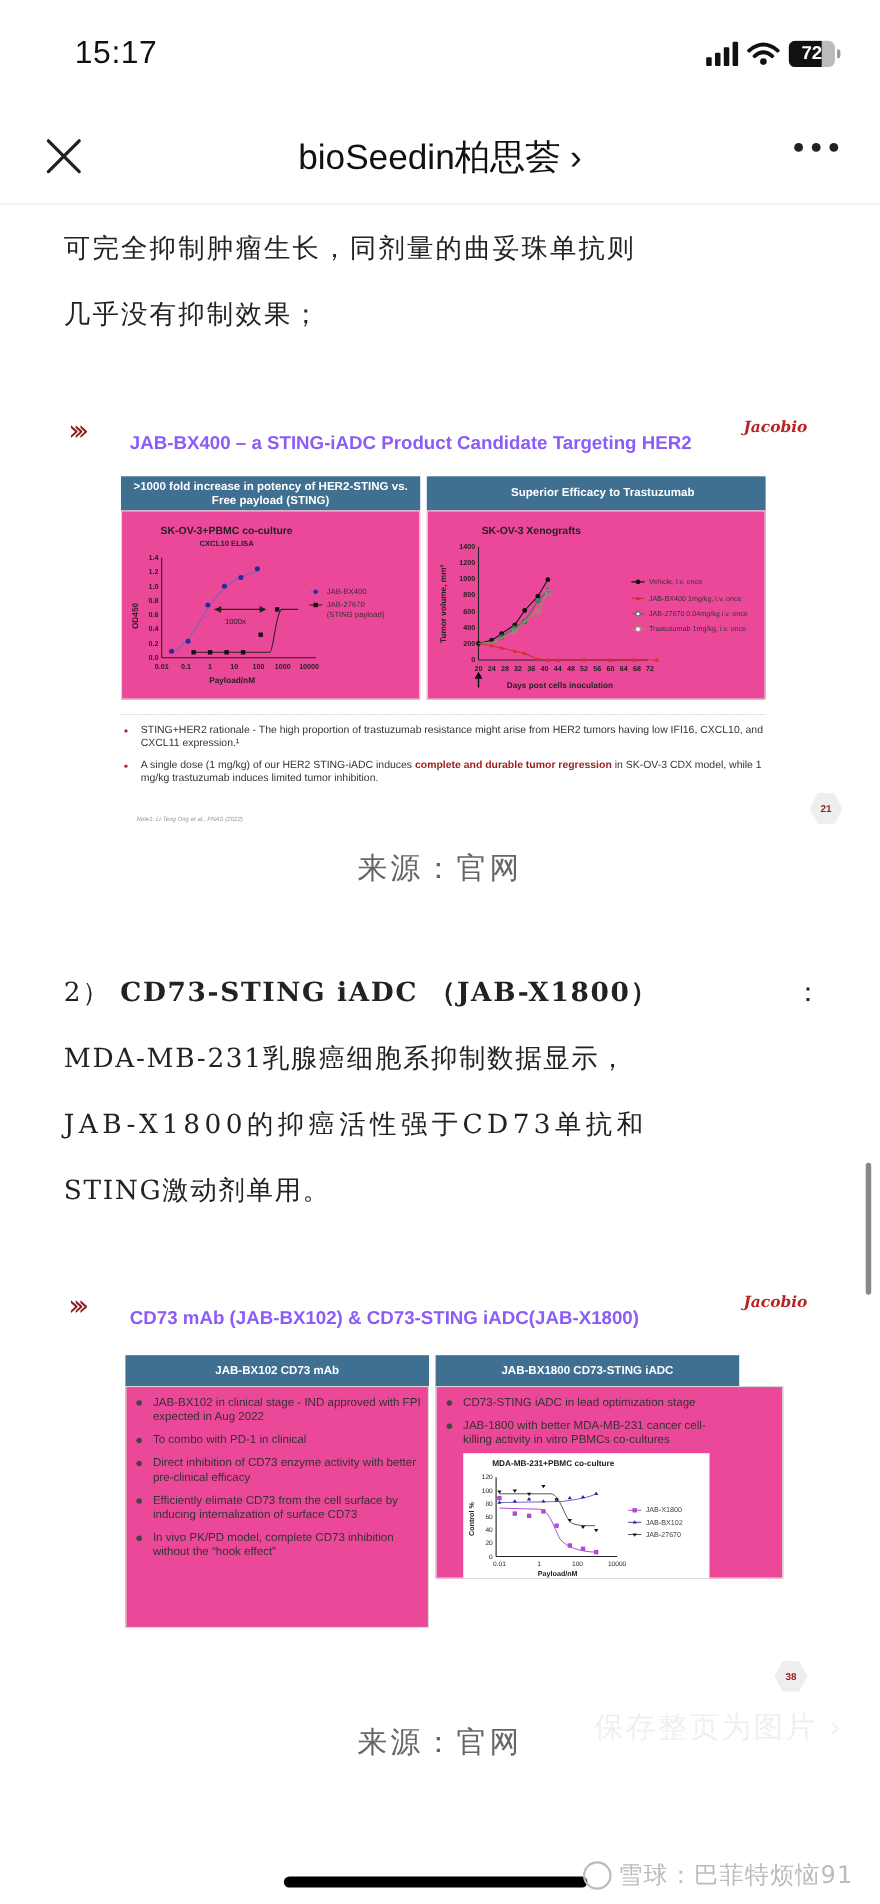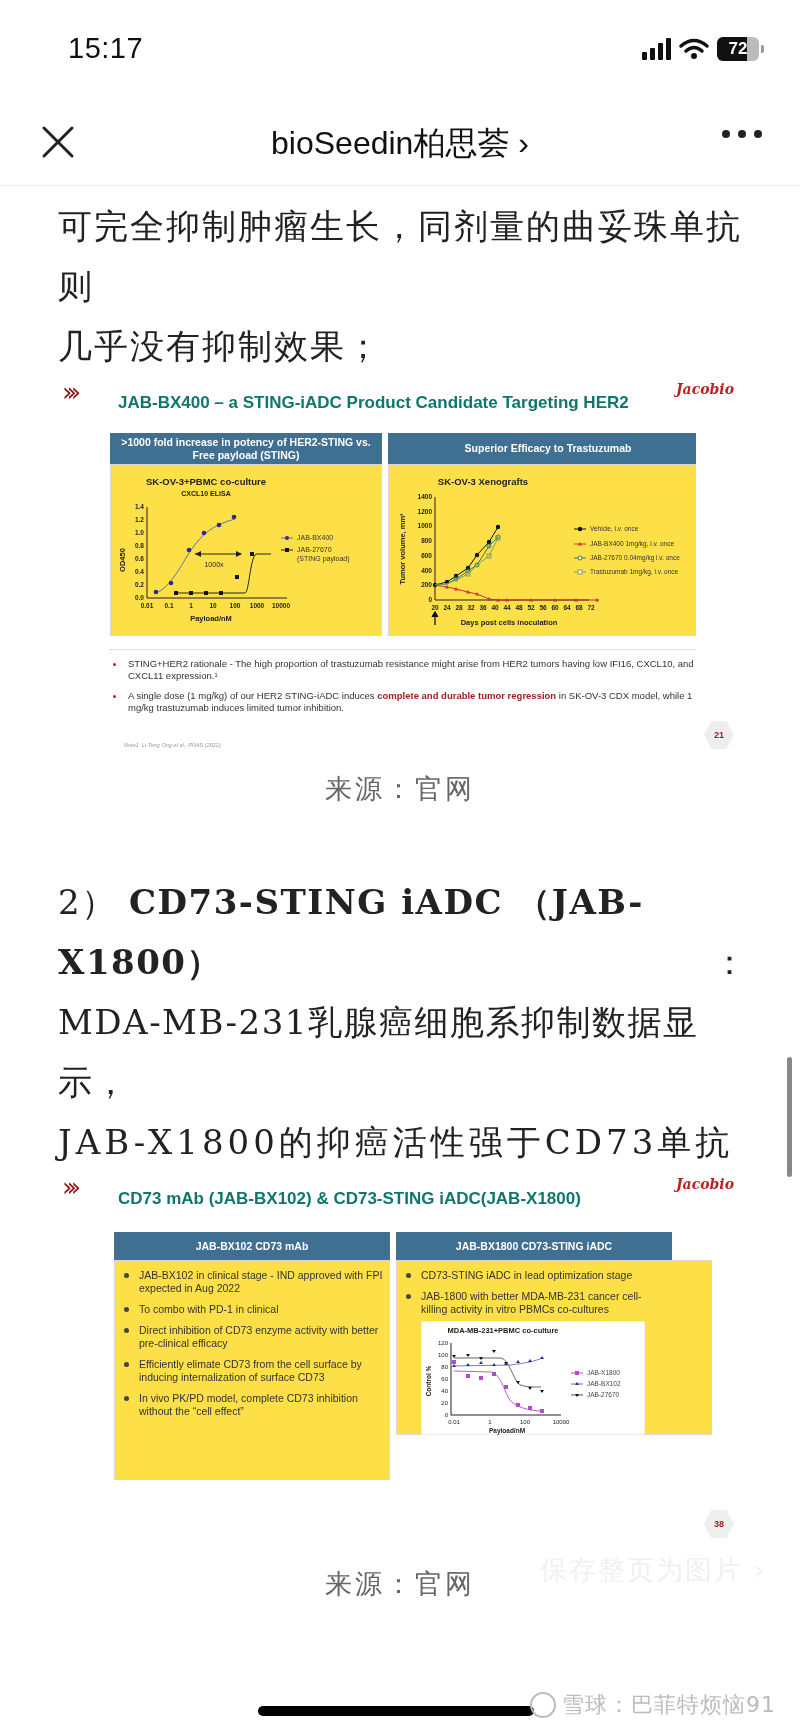--- a/index.html
+++ b/index.html
@@ -18,33 +18,33 @@
   .battery-nub { width: 3px; height: 8px; background: #999; border-radius: 0 2px 2px 0; margin-left: -6px; }
 
   
   .nav-bar { position: absolute; left: 0; top: 100px; width: 800px; height: 86px; border-bottom: 1px solid #ececec; padding-left: 40px; }
   .nav-close { position: absolute; left: 38px; top: 22px; width: 40px; height: 40px; cursor: pointer; }
   .nav-title { position: absolute; left: 0; right: 0; top: 22px; text-align: center; font-family: "Liberation Sans", sans-serif; font-size: 32px; color: #111; cursor: pointer; }
   .nav-more { position: absolute; right: 38px; top: 30px; display: flex; gap: 8px; cursor: pointer; }
   .nav-more span { width: 8px; height: 8px; border-radius: 50%; background: #222; display: block; }
 
   
-  .para { position: absolute; left: 58px; width: 690px; font-family: "DejaVu Sans", sans-serif; font-size: 34px; line-height: 60px; color: #222; letter-spacing: 2px; }
+  .para { position: absolute; left: 58px; width: 690px; font-family: "DejaVu Sans", sans-serif; font-size: 24px; line-height: 60px; color: #222; letter-spacing: 2px; }
   .para-1 { top: 196px; }
   .para-2 { top: 872px; font-family: "DejaVu Serif", serif; letter-spacing: 1.5px; }
   .para-2 b { font-family: "DejaVu Serif", serif; font-weight: bold; }
   .caption { position: absolute; left: 0; width: 800px; text-align: center; font-size: 27px; color: #666; letter-spacing: 3px; }
 
   
   .slide { position: absolute; left: 54px; width: 694px; background: #fff; }
   .slide-chevron { position: absolute; left: 8px; top: 0; color: #8a1a1a; font-size: 26px; letter-spacing: -6px; font-family: "DejaVu Sans", sans-serif; }
-  .slide-title { position: absolute; left: 64px; color: #0f766e; font-family: "Liberation Sans", sans-serif; font-weight: bold; font-size: 17px; }
+  .slide-title { position: absolute; left: 64px; color: #8b5cf6; font-family: "Liberation Sans", sans-serif; font-weight: bold; font-size: 17px; }
   .logo { position: absolute; right: 14px; top: 6px; color: #b22; font-family: "DejaVu Serif", serif; font-style: italic; font-weight: bold; font-size: 14px; }
   .panel-head { position: absolute; background: #3f6f91; color: #fff; font-family: "Liberation Sans", sans-serif; font-weight: bold; font-size: 10.5px; text-align: center; display: flex; align-items: center; justify-content: center; line-height: 13px; padding: 0 6px; }
-  .panel-box { position: absolute; border: 1px solid #d8d8d8; background: #fde047; }
+  .panel-box { position: absolute; border: 1px solid #d8d8d8; background: #ec4899; }
   .bullets { position: absolute; font-family: "Liberation Sans", sans-serif; font-size: 10.5px; color: #333; line-height: 13px; }
   .bullets li { list-style: none; position: relative; padding-left: 18px; margin-bottom: 8px; }
   .bullets li::before { content: ""; position: absolute; left: 3px; top: 4px; width: 5px; height: 5px; border-radius: 50%; background: #444; }
   .bullets.red li::before { background: #b22; border-radius: 50%; width: 3px; height: 3px; top: 5px; }
   .note { position: absolute; font-family: "Liberation Sans", sans-serif; font-style: italic; font-size: 5.5px; color: #999; }
   .page-hex { position: absolute; width: 30px; height: 28px; display: flex; align-items: center; justify-content: center; font-family: "Liberation Sans", sans-serif; font-weight: bold; font-size: 9px; color: #9b1b1b; background: #eee; clip-path: polygon(25% 0, 75% 0, 100% 50%, 75% 100%, 25% 100%, 0 50%); }
   .dotted { position: absolute; border-top: 1px dotted #ccc; }
 
   svg text { font-family: "Liberation Sans", sans-serif; }
 
@@ -268,21 +268,21 @@
   <div class="dotted" style="left:56px; top:274px; width:586px;"></div>
 
   <ul class="bullets red" style="left:56px; top:283px; width:590px; font-size:9.5px; line-height:12px;">
     <li>STING+HER2 rationale - The high proportion of trastuzumab resistance might arise from HER2 tumors having low IFI16, CXCL10, and CXCL11 expression.¹</li>
     <li>
       <span>A single dose (1 mg/kg) of our HER2 STING-iADC induces </span><b style="color:#9b1b1b">complete and durable tumor regression</b><span> in SK-OV-3 CDX model, while 1 mg/kg trastuzumab induces limited tumor inhibition.</span>
     </li>
   </ul>
 
   <div class="note" style="left:70px; top:367px;">Note1: Li-Teng Ong et al., PNAS (2022)</div>
-  <div class="page-hex" style="left:650px; top:346px;">21</div>
+  <div class="page-hex" style="left:682px; top:346px;">21</div>
 </div>
 
 <div class="caption" style="top:771px;">来源：官网</div>
 
 <div class="para para-2">
   <div>
     <span>2）</span>
     <b>CD73-STING iADC （JAB-X1800）</b>
     <span style="float:right">：</span>
   </div>
@@ -298,21 +298,21 @@
 
   <div class="panel-head" style="left:60px; top:62px; width:276px; height:28px;">JAB-BX102 CD73 mAb</div>
   <div class="panel-head" style="left:342px; top:62px; width:276px; height:28px;">JAB-BX1800 CD73-STING iADC</div>
 
   <div class="panel-box" style="left:60px; top:90px; width:276px; height:220px;">
     <ul class="bullets" style="left:6px; top:8px; width:262px;">
       <li>JAB-BX102 in clinical stage - IND approved with FPI expected in Aug 2022</li>
       <li>To combo with PD-1 in clinical</li>
       <li>Direct inhibition of CD73 enzyme activity with better pre-clinical efficacy</li>
       <li>Efficiently elimate CD73 from the cell surface by inducing internalization of surface CD73</li>
-      <li>In vivo PK/PD model, complete CD73 inhibition without the “cell effect”</li>
+      <li>In vivo PK/PD model, complete CD73 inhibition without the “hook effect”</li>
     </ul>
   </div>
 
   <div class="panel-box" style="left:342px; top:90px; width:316px; height:175px;">
     <ul class="bullets" style="left:6px; top:8px; width:262px;">
       <li>CD73-STING iADC in lead optimization stage</li>
       <li>JAB-1800 with better MDA-MB-231 cancer cell-killing activity in vitro PBMCs co-cultures</li>
     </ul>
     <svg style="position:absolute; left:24px; top:60px;" width="224" height="114" viewBox="0 0 224 114">
       <rect x="0" y="0" width="224" height="114" fill="#fff" stroke="#ddd"></rect>

